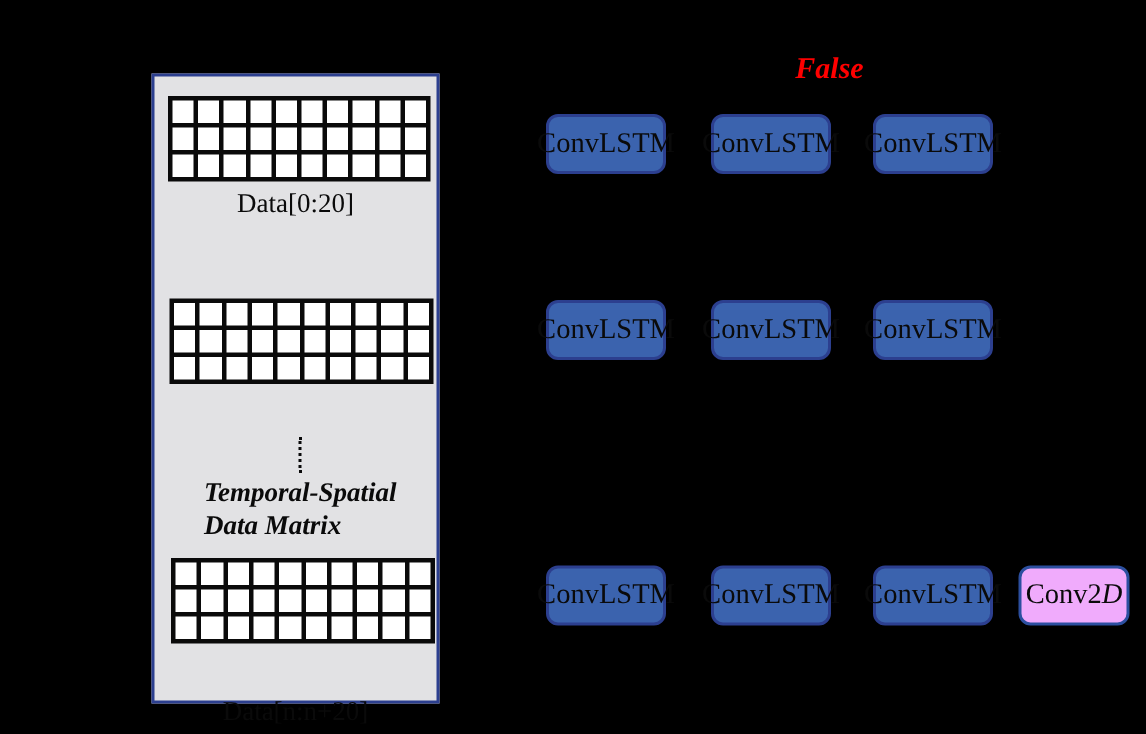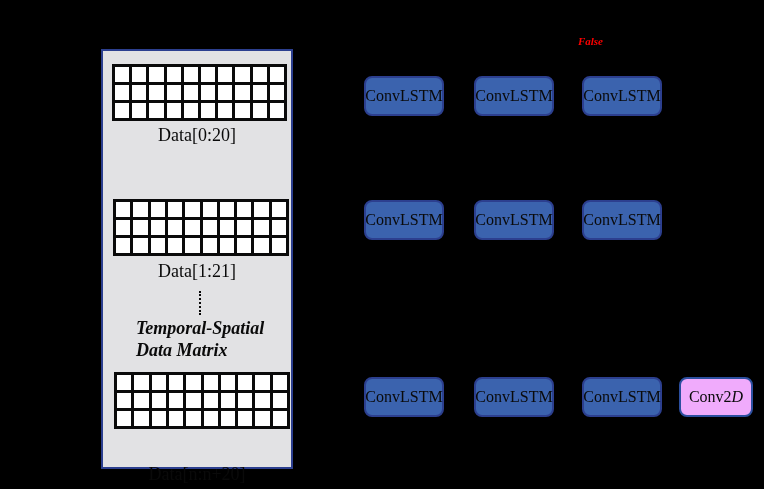--- a/index.html
+++ b/index.html
@@ -35,29 +35,29 @@
     border-left:2px dotted #0a0a0a;
   }
   .caption{
     position:absolute;left:33px;font-size:18px;font-weight:bold;font-style:italic;
     color:#0a0a0a;line-height:21px;white-space:nowrap;
   }
   .caption-1{top:267px;}
   .caption-2{top:289px;}
   
   .false-flag{
-    position:absolute;left:503px;top:35px;width:100px;text-align:right;
-    color:#ff0000;font-weight:bold;font-style:italic;font-size:11px;
+    position:absolute;left:503px;top:35px;width:100px;text-align:center;
+    color:#ff0000;font-weight:bold;font-style:italic;font-size:20px;
   }
   
   .block{
     position:absolute;width:80px;height:40px;box-sizing:border-box;
     background:#3b63ae;border:2px solid #2c3f8f;border-radius:8px;
     display:flex;align-items:center;justify-content:center;
-    font-size:16px;color:#0a0a0a;white-space:nowrap;
+    font-size:19px;color:#0a0a0a;white-space:nowrap;
   }
   .row-1{top:76px;}
   .row-2{top:200px;}
   .row-3{top:377px;}
   .col-1{left:364px;}
   .col-2{left:474px;}
   .col-3{left:582px;}
   .conv2d{
     left:679px;top:377px;width:74px;
     background:#f0abfc;border-color:#2c4f9f;
@@ -127,21 +127,20 @@
       <div class="cell"></div>
       <div class="cell"></div>
       <div class="cell"></div>
       <div class="cell"></div>
       <div class="cell"></div>
       <div class="cell"></div>
       <div class="cell"></div>
       <div class="cell"></div>
       <div class="cell"></div>
     </div>
-  <div class="grid-label label-2">Data[1:21]</div>
 
   <div class="v-ellipsis"></div>
 
   <div class="caption caption-1">Temporal-Spatial</div>
   <div class="caption caption-2">Data Matrix</div>
 
   <div class="matrix-grid grid-3" style="grid-template-columns: repeat(10, 1fr);">
       <div class="cell"></div>
       <div class="cell"></div>
       <div class="cell"></div>

